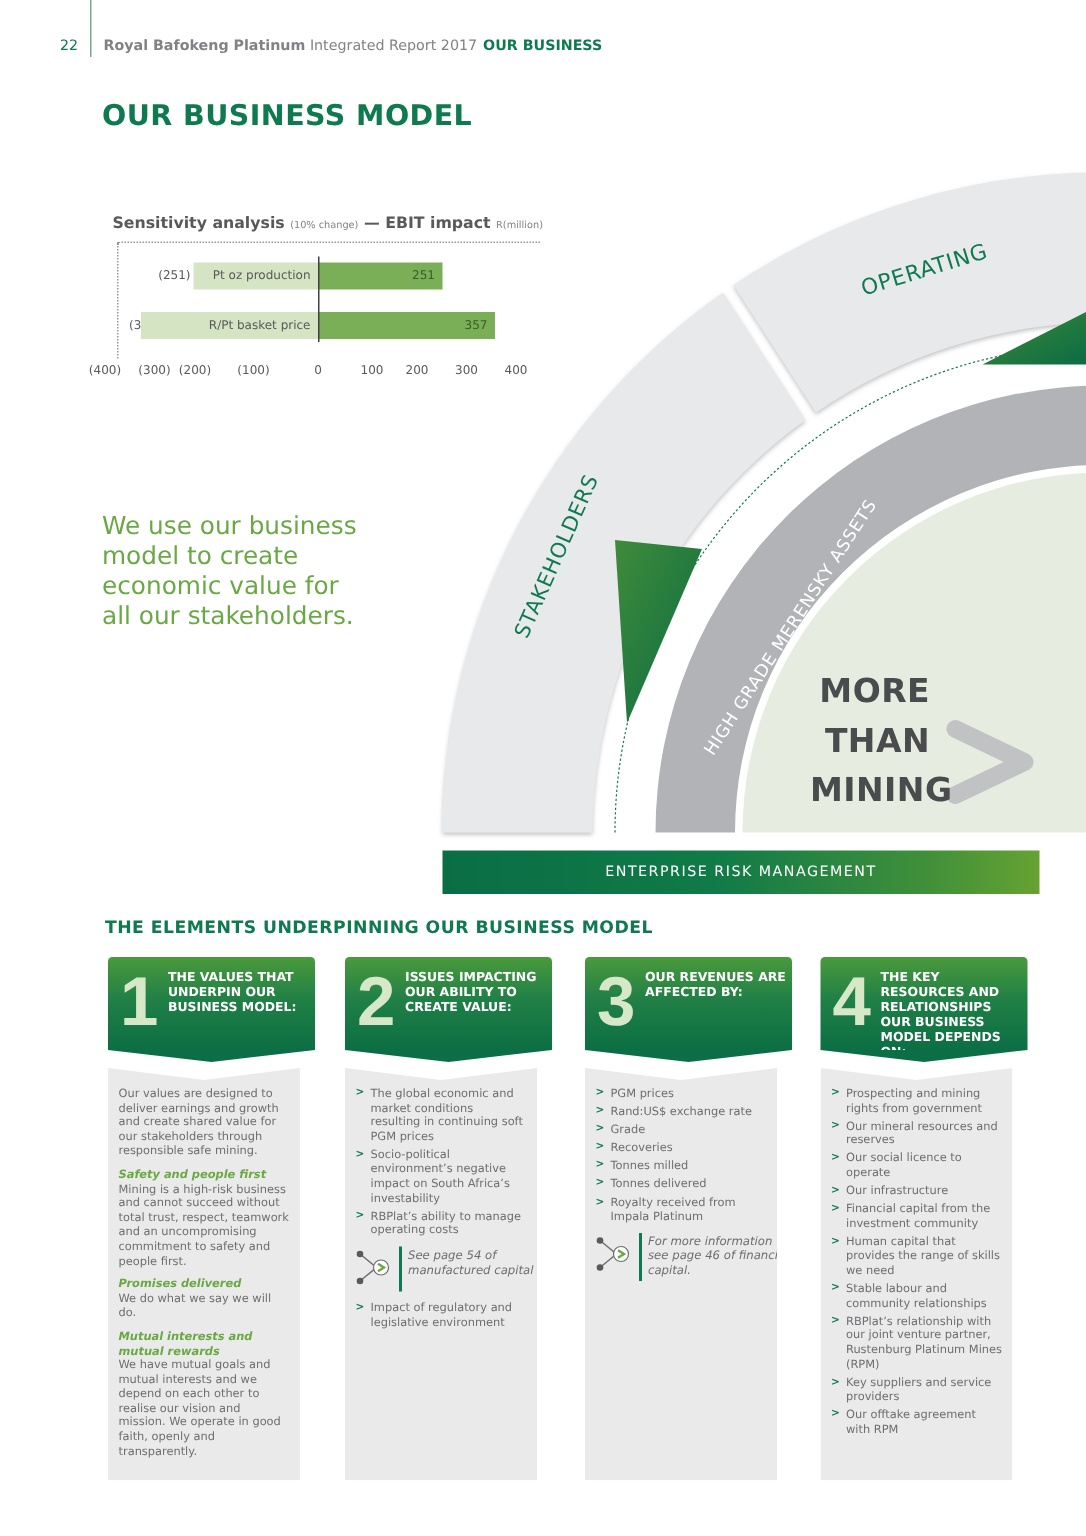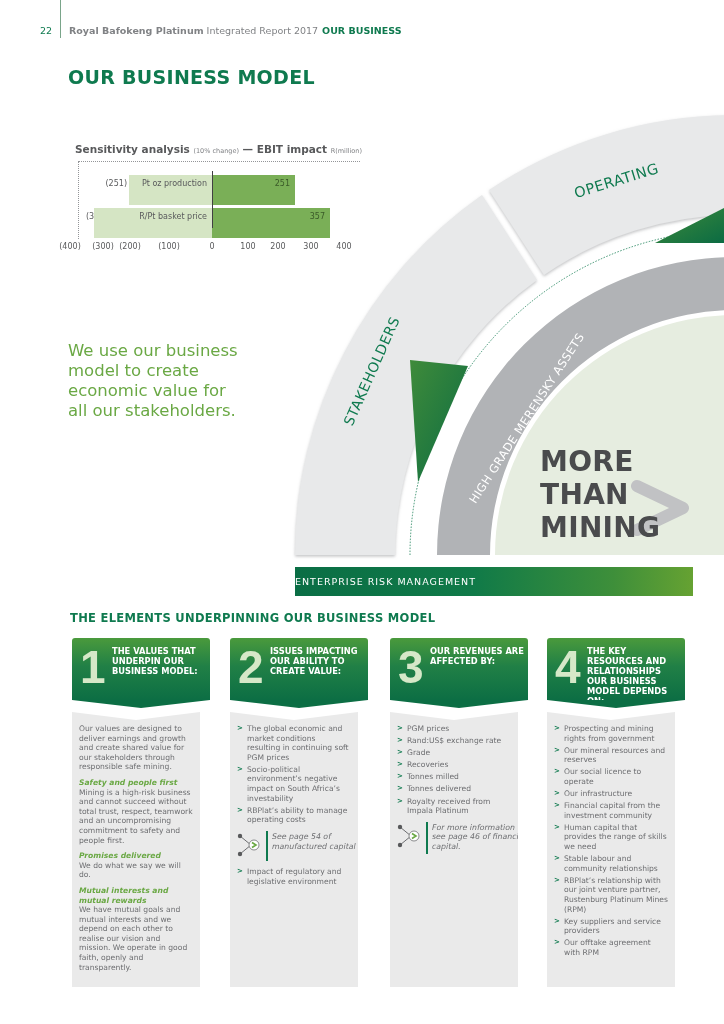--- a/index.html
+++ b/index.html
@@ -14,37 +14,37 @@
   .header .title .sect { color: #0f7a4f; font-weight: bold; margin-left: 4px; }
 
   .page-title { position: absolute; left: 68px; top: 66px; font-size: 19px; color: #0f7a4f; letter-spacing: 0.3px; }
 
   
   .chart { position: absolute; left: 70px; top: 140px; width: 290px; height: 120px; }
   .chart .ctitle { position: absolute; left: 5px; top: 3px; font-size: 10.5px; font-weight: bold; color: #58595b; white-space: nowrap; }
   .chart .ctitle small { font-size: 6.5px; font-weight: normal; color: #808285; }
   .chart .dots { position: absolute; left: 8px; top: 21px; width: 282px; border-top: 1px dotted #939598; }
   .chart .vdots { position: absolute; left: 8px; top: 21px; height: 78px; border-left: 1px dotted #939598; }
-  .bar { position: absolute; height: 30px; font-size: 8px; line-height: 17px; color: #58595b; }
+  .bar { position: absolute; height: 18px; font-size: 8px; line-height: 17px; color: #58595b; }
   .bar.neg { background: #d5e5c4; text-align: right; padding-right: 5px; }
   .bar.pos { background: #7aaf57; text-align: right; padding-right: 5px; color: #3a5a28; }
   .bar-label-neg { position: absolute; font-size: 8px; color: #58595b; line-height: 17px; text-align: right; }
   .zero-line { position: absolute; width: 1px; background: #414042; }
   .tick { position: absolute; top: 102px; font-size: 8px; color: #58595b; transform: translateX(-50%); white-space: nowrap; }
 
   .tagline { position: absolute; left: 68px; top: 341px; font-size: 16.5px; line-height: 20px; color: #6aa844; width: 170px; }
 
   
   .diagram { position: absolute; left: 0; top: 0; width: 724px; height: 600px; }
   .arc-label { position: absolute; font-size: 14px; color: #0f7a4f; white-space: nowrap; letter-spacing: 0.5px; transform-origin: left bottom; }
-  .more { position: absolute; left: 540px; top: 445px; width: 80px; text-align: right; font-size: 28px; font-weight: bold; line-height: 33px; color: #4a4b4d; letter-spacing: 0.3px; }
+  .more { position: absolute; left: 540px; top: 445px; width: 80px; text-align: right; font-size: 22px; font-weight: bold; line-height: 33px; color: #4a4b4d; letter-spacing: 0.3px; }
 
   .erm { position: absolute; left: 295px; top: 567px; width: 398px; height: 29px;
          background: linear-gradient(90deg, #0a6e45 0%, #107a48 45%, #3e8f3a 80%, #66a232 100%);
-         color: #ffffff; font-size: 9.5px; letter-spacing: 1px; line-height: 29px; }
+         color: #ffffff; font-size: 9.5px; letter-spacing: 1px; text-align: center; line-height: 29px; }
 
   .section-heading { position: absolute; left: 70px; top: 611px; font-size: 11.5px; font-weight: bold; color: #0f7a4f; letter-spacing: 0.3px; white-space: nowrap; }
 
   .card { position: absolute; top: 638px; width: 138px; height: 350px; }
   .card .head { position: absolute; left: 0; top: 0; width: 138px; height: 62px;
                 background: linear-gradient(180deg, #4a9a3c 0%, #218046 45%, #0c6e44 100%);
                 border-radius: 3px 3px 0 0; }
   .card .head-tip { position: absolute; left: 0; top: 62px; width: 0; height: 0;
                     border-left: 69px solid transparent; border-right: 69px solid transparent; border-top: 8px solid #0c6e44; }
   .card .num { position: absolute; left: 8px; top: 4px; font-size: 46px; font-weight: bold; color: #d6e8c8; line-height: 50px; font-family: "Liberation Sans", sans-serif; }

